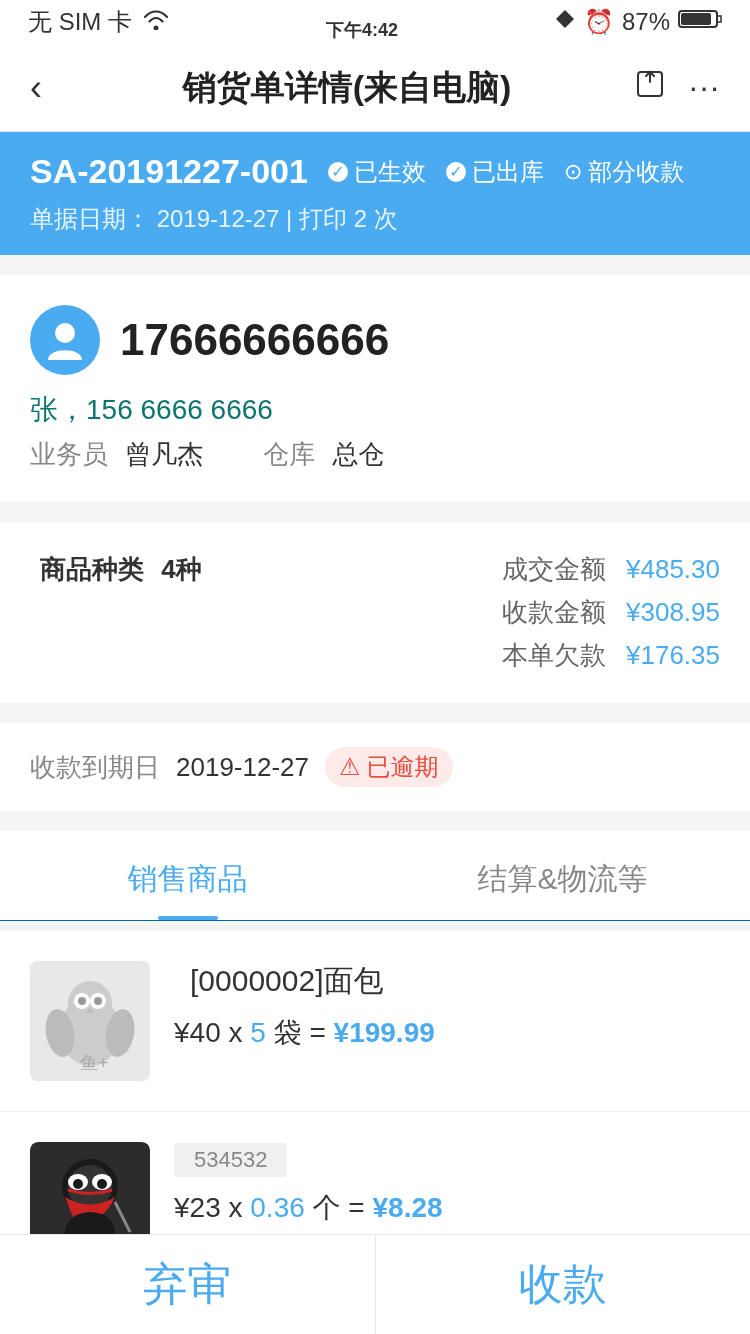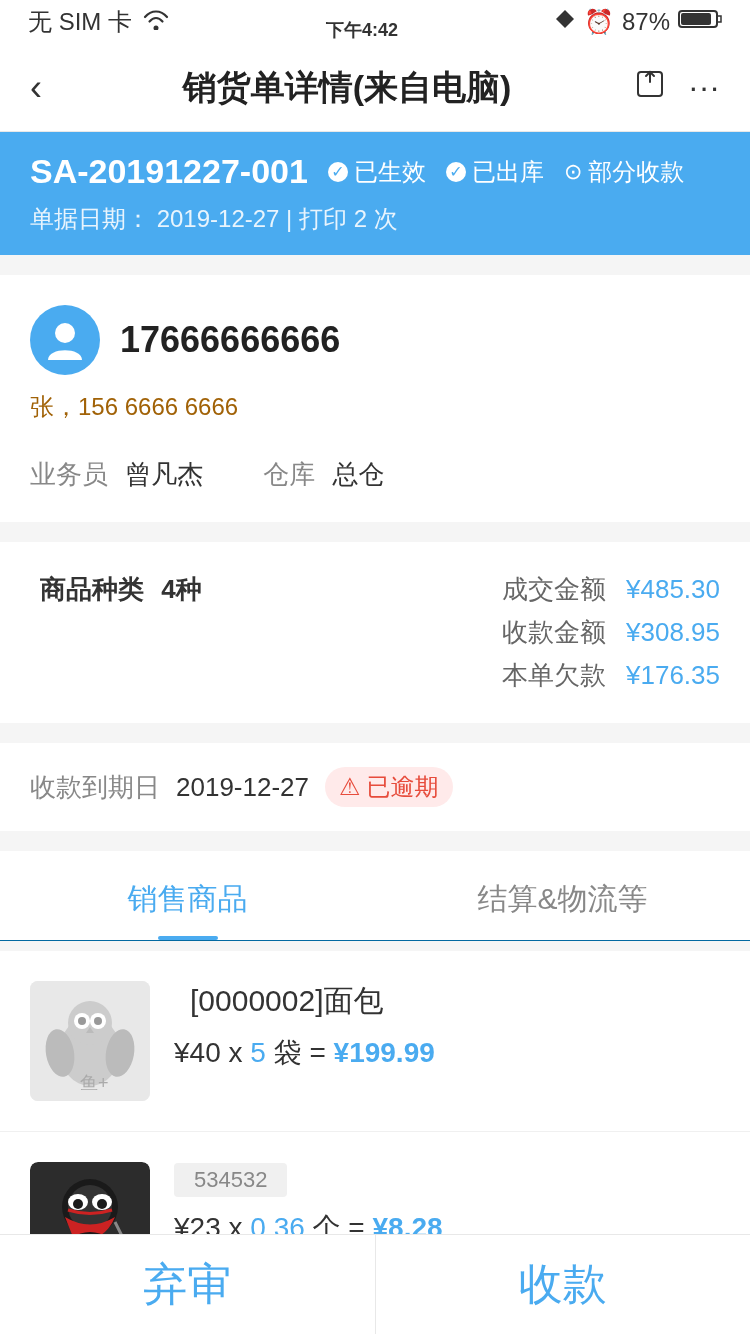--- a/index.html
+++ b/index.html
@@ -130,28 +130,28 @@
       display: flex;
       align-items: center;
       justify-content: center;
       overflow: hidden;
     }
     .avatar svg {
       width: 50px;
       height: 50px;
     }
     .customer-name {
-      font-size: 36px;
+      font-size: 44px;
       font-weight: 600;
       color: #222;
     }
     .customer-sub {
-      font-size: 24px;
-      color: #a16207;
-      margin-bottom: 34px;
+      font-size: 28px;
+      color: #0f766e;
+      margin-bottom: 8px;
     }
     .customer-meta {
       display: flex;
       gap: 60px;
       font-size: 26px;
       color: #333;
     }
     .meta-label { color: #888; margin-right: 10px; }
 
     

